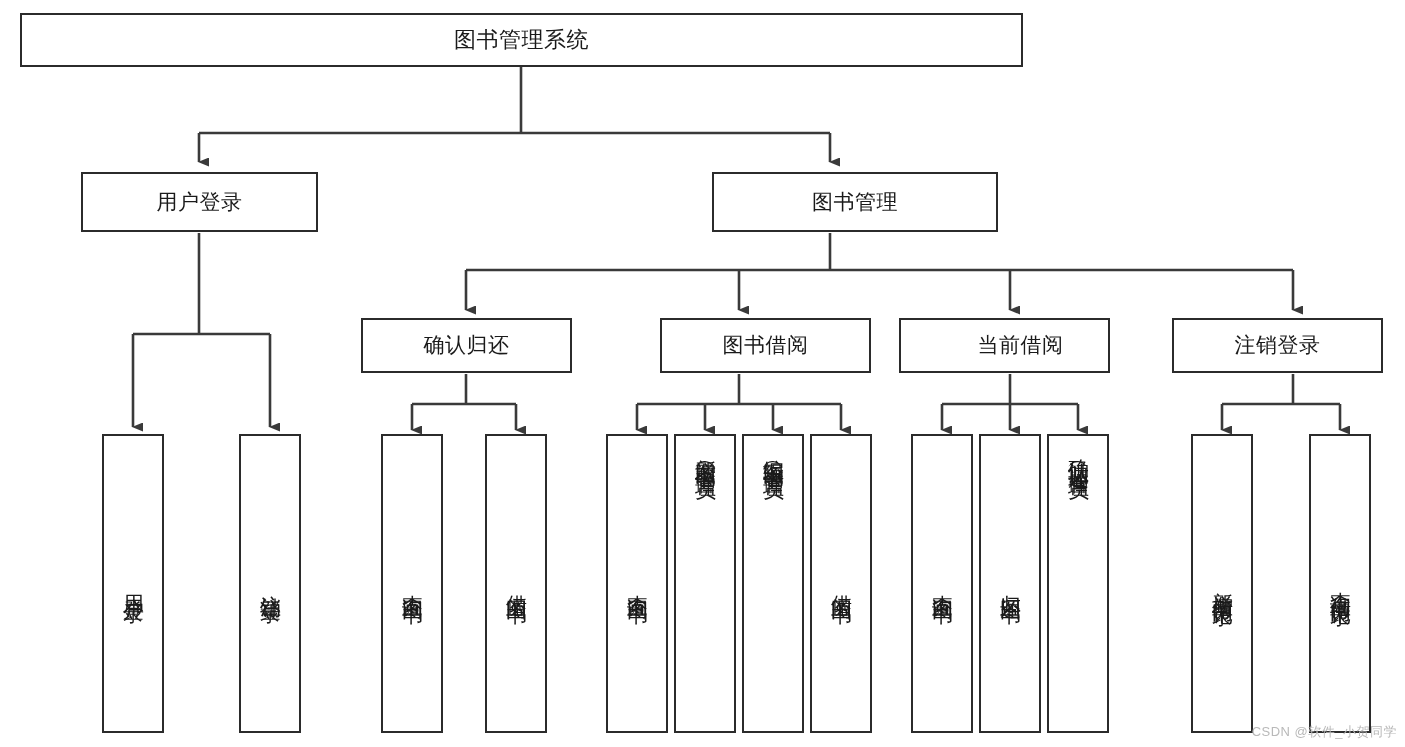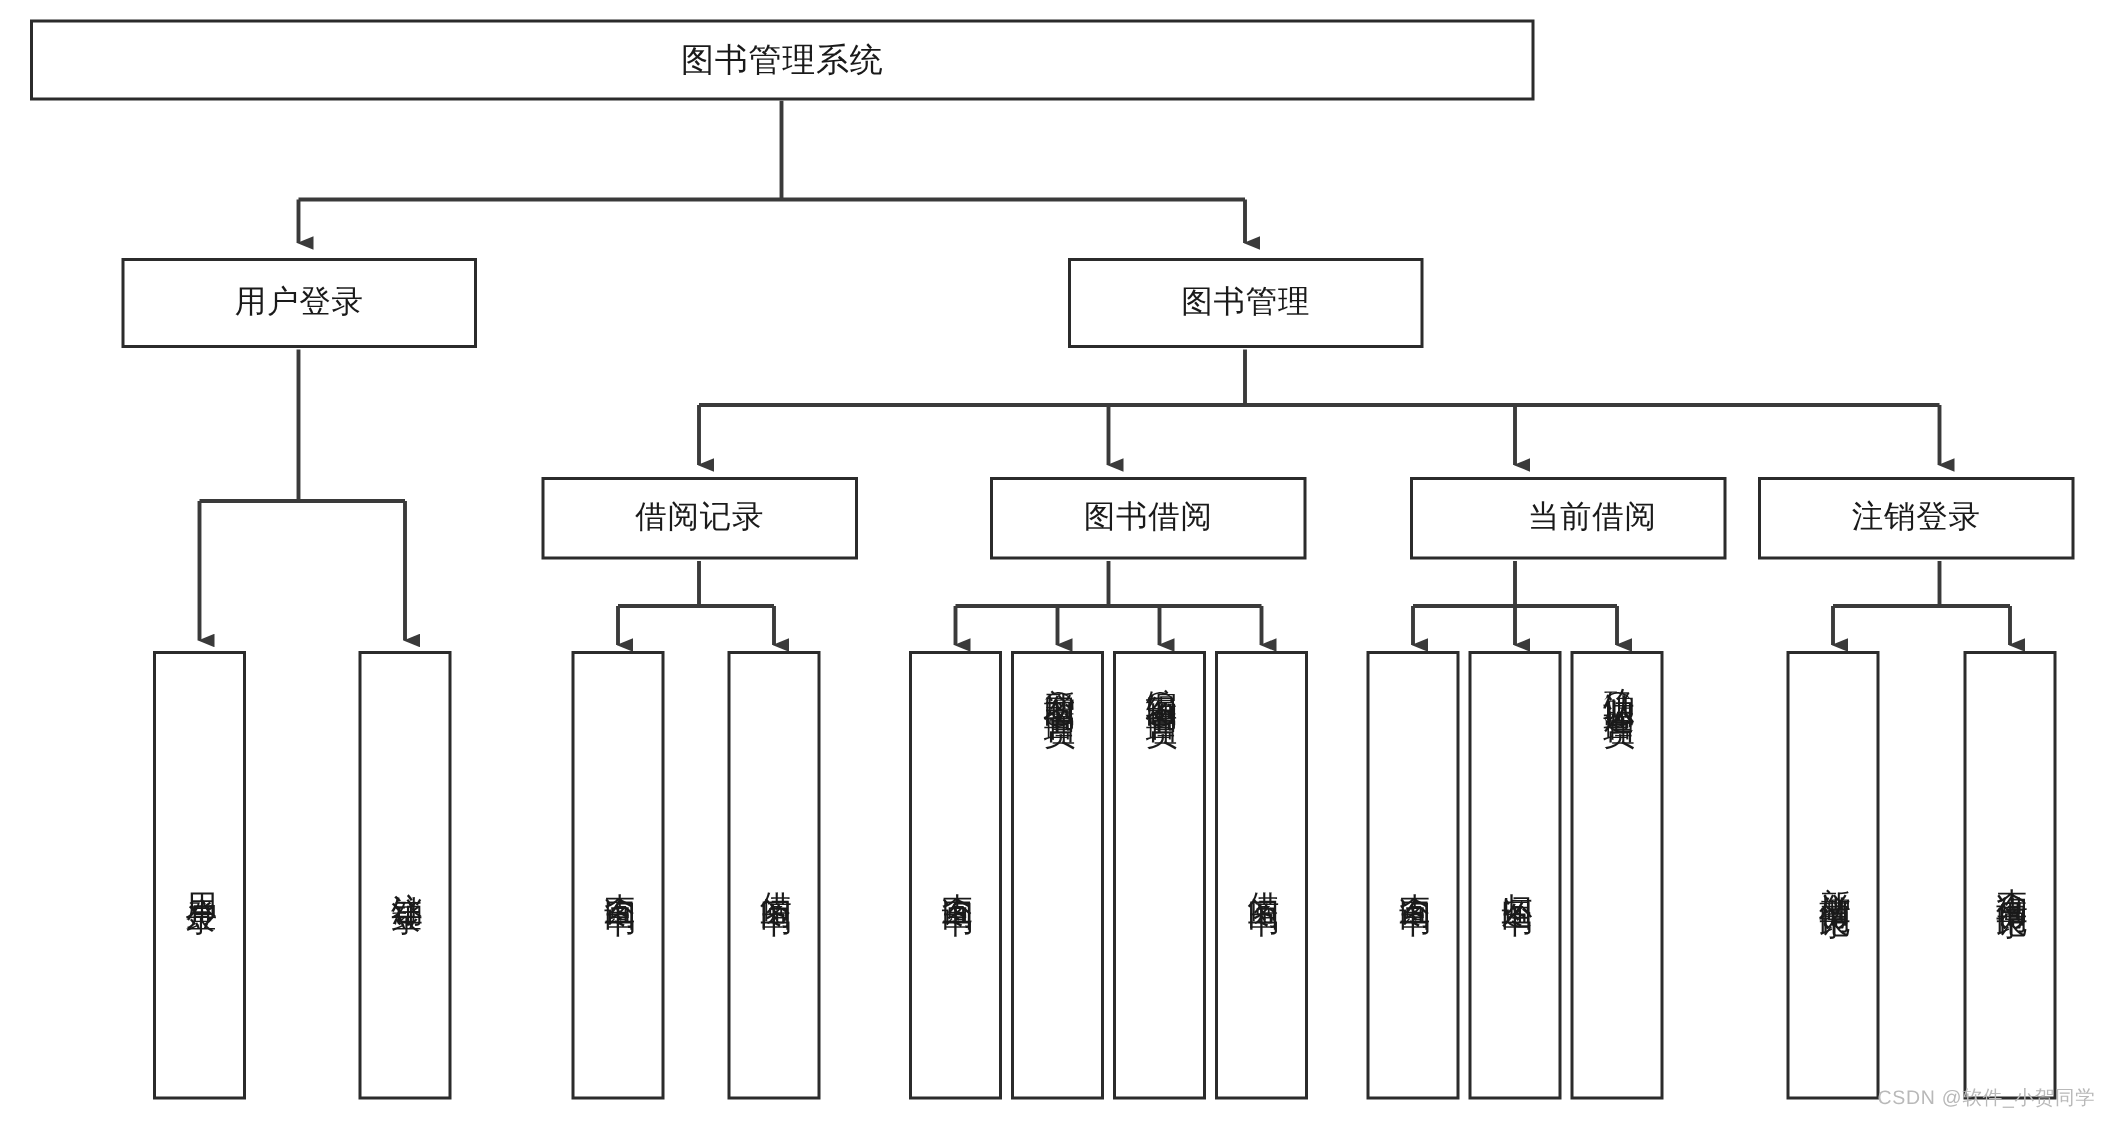--- a/index.html
+++ b/index.html
@@ -131,31 +131,31 @@
     </g>
   </svg>
 
   <div class="node horizontal root" style="left:20px; top:13px; width:1003px; height:54px;">
     <span class="node-label">图书管理系统</span>
   </div>
 
   <div class="node horizontal" style="left:81px; top:172px; width:237px; height:60px;">
     <span class="node-label">用户登录</span>
   </div>
-  <div class="node horizontal" style="left:712px; top:172px; width:237px; height:60px;">
+  <div class="node horizontal" style="left:712px; top:172px; width:286px; height:60px;">
     <span class="node-label">图书管理</span>
   </div>
 
   <div class="node horizontal" style="left:361px; top:318px; width:211px; height:55px;">
-    <span class="node-label">借阅记录</span>
+    <span class="node-label">确认归还</span>
   </div>
   <div class="node horizontal" style="left:660px; top:318px; width:211px; height:55px;">
     <span class="node-label">图书借阅</span>
   </div>
-  <div class="node horizontal" style="left:940px; top:318px; width:211px; height:55px;padding-left:32px;">
+  <div class="node horizontal" style="left:899px; top:318px; width:211px; height:55px;padding-left:32px;">
     <span class="node-label">当前借阅</span>
   </div>
   <div class="node horizontal" style="left:1172px; top:318px; width:211px; height:55px;">
     <span class="node-label">注销登录</span>
   </div>
 
   <div class="node vertical centered" style="left:102px; top:434px; width:62px; height:299px;">
     <span class="node-label">用户登录</span>
   </div>
   <div class="node vertical centered" style="left:239px; top:434px; width:62px; height:299px;">

